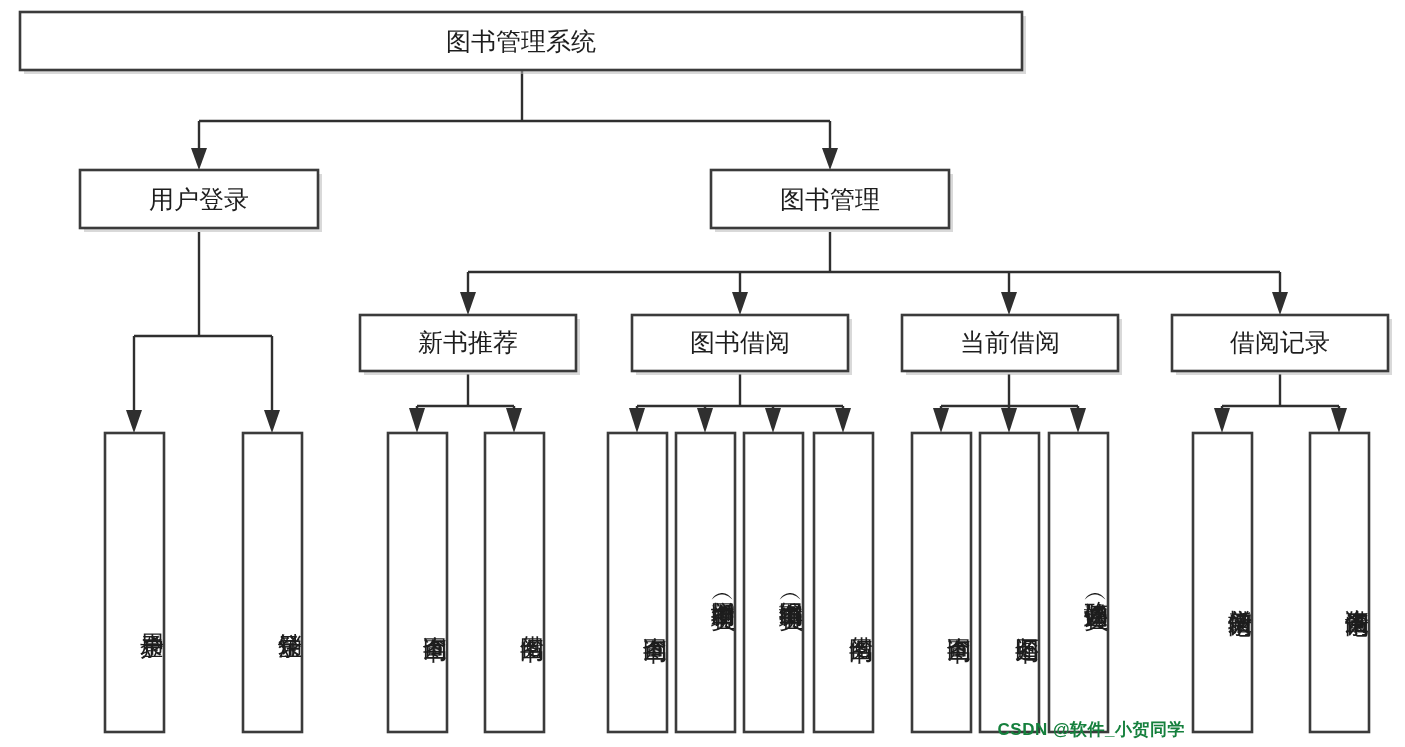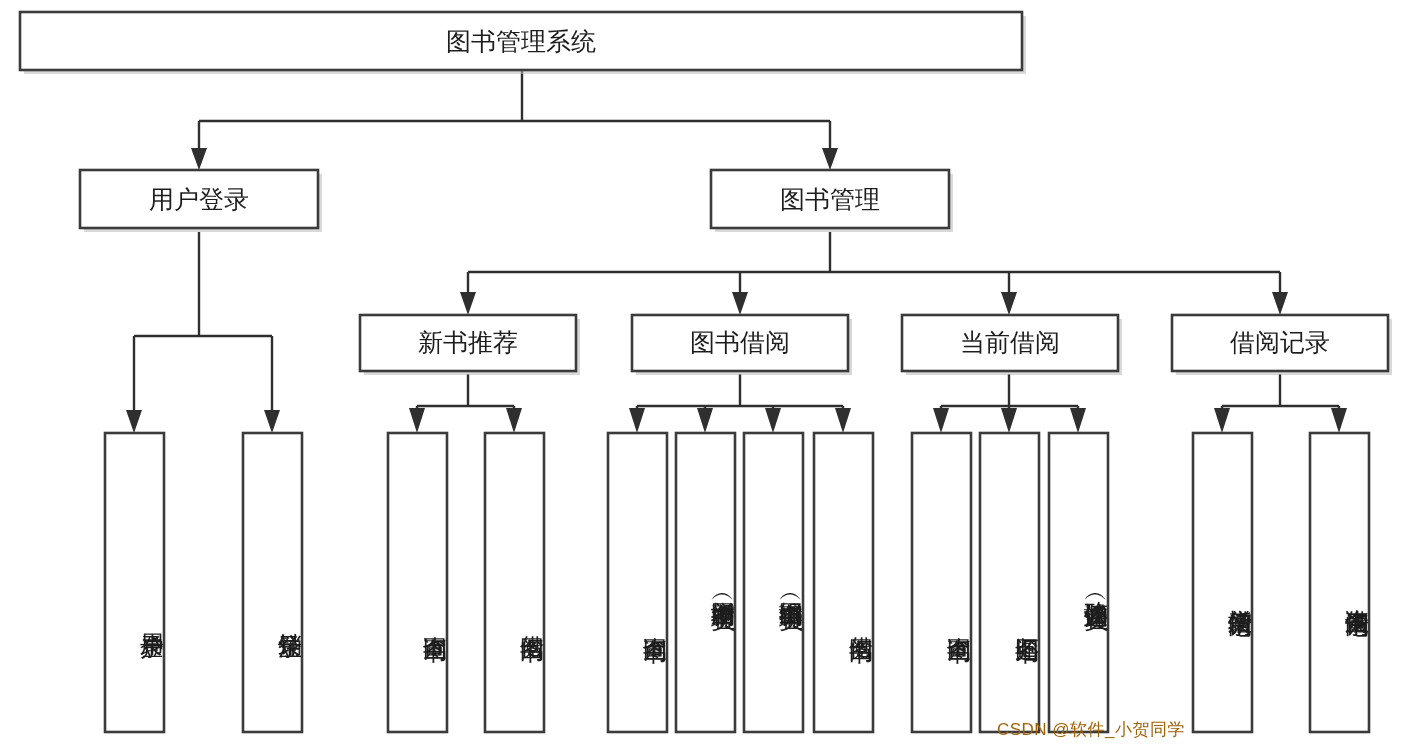--- a/index.html
+++ b/index.html
@@ -74,23 +74,24 @@
     justify-content: center;
     white-space: nowrap;
     pointer-events: none;
   }
   .watermark {
     position: absolute;
     right: 8px;
     bottom: 6px;
     font-family: "Liberation Sans", "DejaVu Sans", sans-serif;
     font-size: 17px;
-    color: #a16207;
+    color: #15803d;
     white-space: nowrap;
     letter-spacing: 0.5px;
+    font-weight: bold;
   }
 </style>
 </head>
 <body>
 
 <div id="diagram-root">
 
   <svg class="flow" viewBox="0 0 1405 747" xmlns="http://www.w3.org/2000/svg">
 
     <g>

